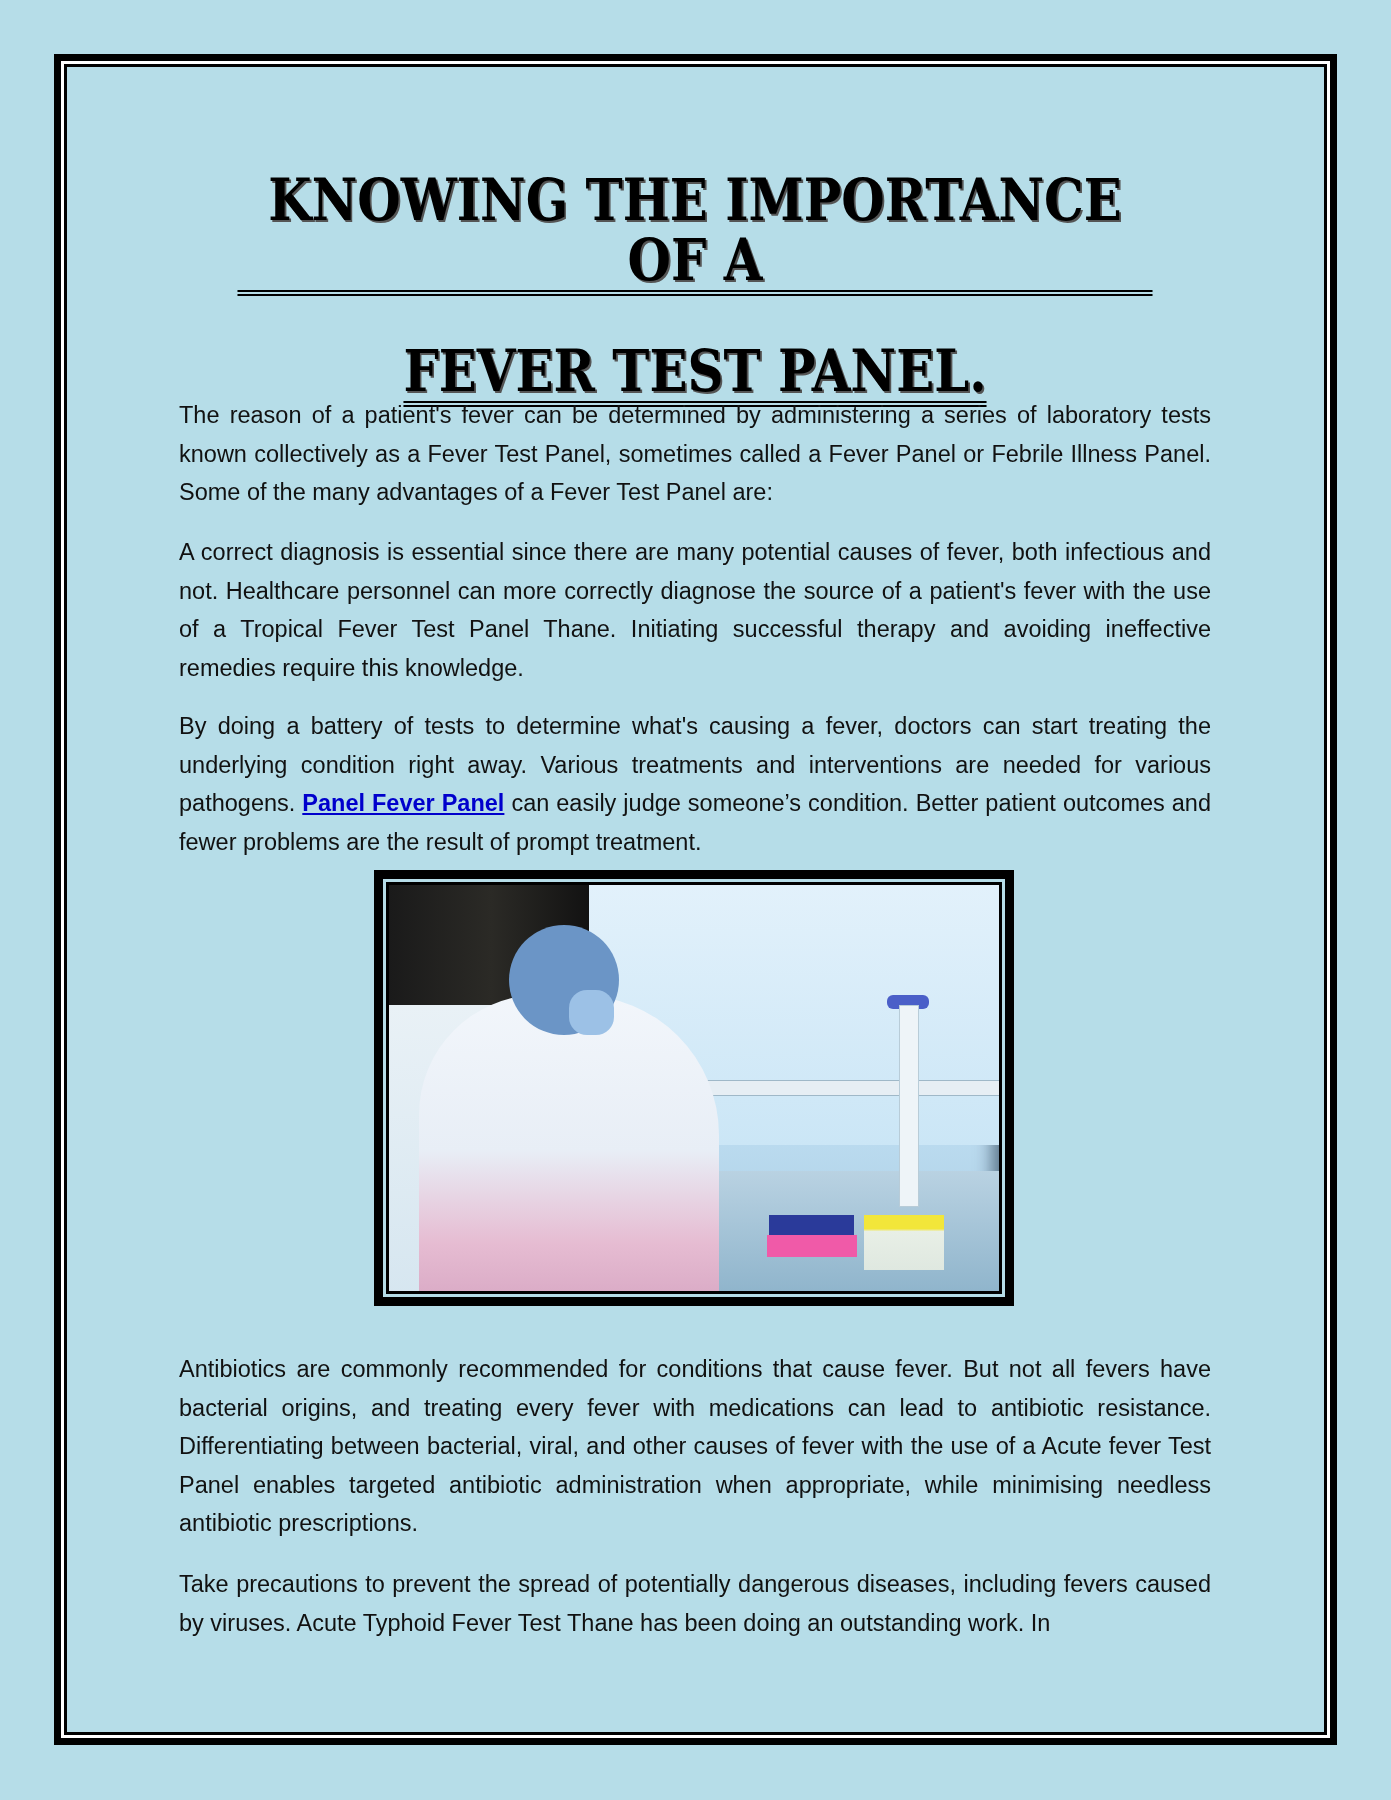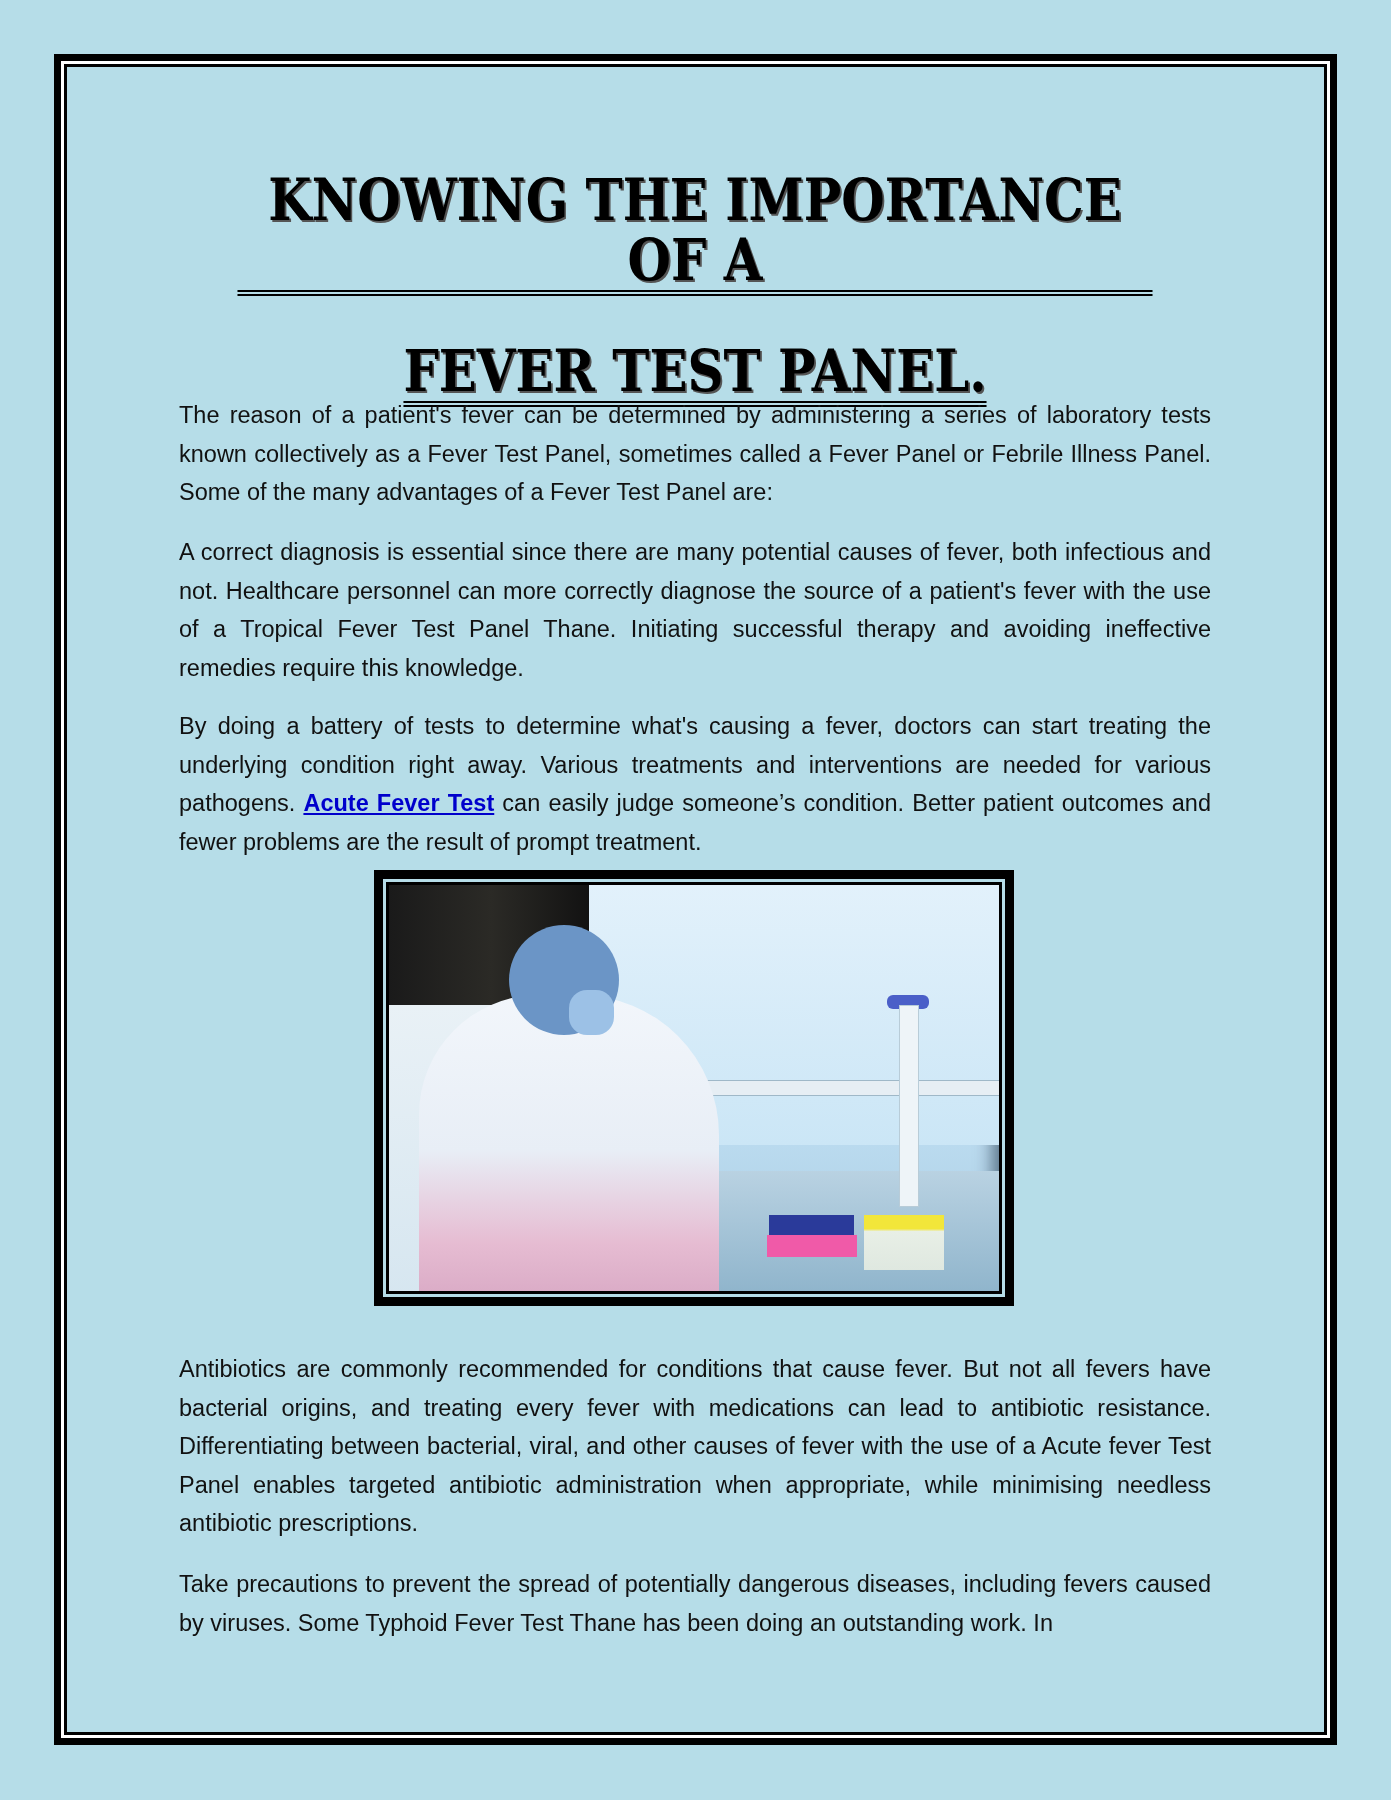--- a/index.html
+++ b/index.html
@@ -162,21 +162,21 @@
 
 <div class="body-text" style="top: 380px;">
   <p>The reason of a patient's fever can be determined by administering a series of laboratory tests known collectively as a Fever Test Panel, sometimes called a Fever Panel or Febrile Illness Panel. Some of the many advantages of a Fever Test Panel are:</p>
 </div>
 
 <div class="body-text" style="top: 517px;">
   <p>A correct diagnosis is essential since there are many potential causes of fever, both infectious and not. Healthcare personnel can more correctly diagnose the source of a patient's fever with the use of a Tropical Fever Test Panel Thane. Initiating successful therapy and avoiding ineffective remedies require this knowledge.</p>
 </div>
 
 <div class="body-text" style="top: 691px;">
-  <p><span>By doing a battery of tests to determine what's causing a fever, doctors can start treating the underlying condition right away. Various treatments and interventions are needed for various pathogens. </span><a class="link">Acute Fever Test</a><span> can easily judge someone’s condition. Better patient outcomes and fewer problems are the result of prompt treatment.</span></p>
+  <p><span>By doing a battery of tests to determine what's causing a fever, doctors can start treating the underlying condition right away. Various treatments and interventions are needed for various pathogens. </span><a class="link">Panel Fever Panel</a><span> can easily judge someone’s condition. Better patient outcomes and fewer problems are the result of prompt treatment.</span></p>
 </div>
 
 <div class="photo-frame">
   <div class="photo-frame-inner">
     <div class="photo" title="Lab technician in hairnet, mask and white coat pipetting samples in a laminar flow hood">
       <div class="dark-corner"></div>
       <div class="wall-left"></div>
       <div class="hood"></div>
       <div class="shelf"></div>
       <div class="bench"></div>
@@ -190,14 +190,14 @@
       <div class="tray-yellow"></div>
     </div>
   </div>
 </div>
 
 <div class="body-text" style="top: 1334px;">
   <p>Antibiotics are commonly recommended for conditions that cause fever. But not all fevers have bacterial origins, and treating every fever with medications can lead to antibiotic resistance. Differentiating between bacterial, viral, and other causes of fever with the use of a Acute fever Test Panel enables targeted antibiotic administration when appropriate, while minimising needless antibiotic prescriptions.</p>
 </div>
 
 <div class="body-text" style="top: 1549px;">
-  <p>Take precautions to prevent the spread of potentially dangerous diseases, including fevers caused by viruses. Some Typhoid Fever Test Thane has been doing an outstanding work. In</p>
+  <p>Take precautions to prevent the spread of potentially dangerous diseases, including fevers caused by viruses. Acute Typhoid Fever Test Thane has been doing an outstanding work. In</p>
 </div>
 
 </body></html>

